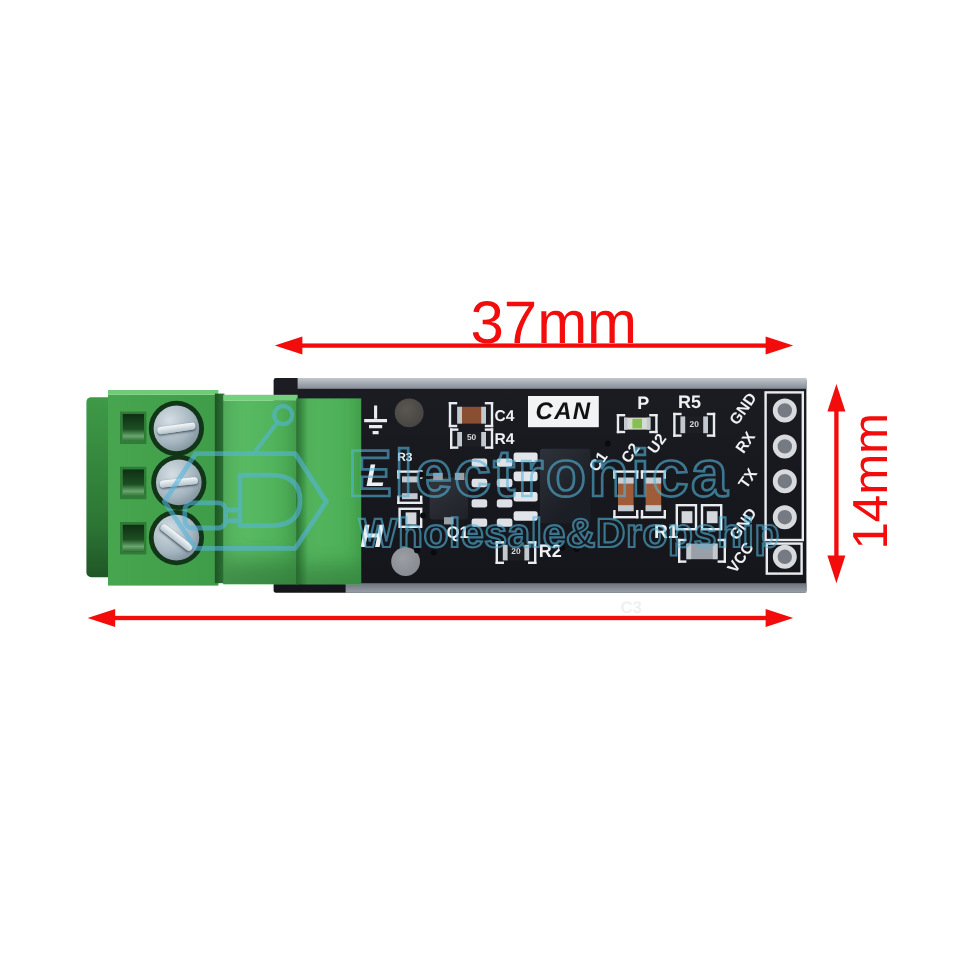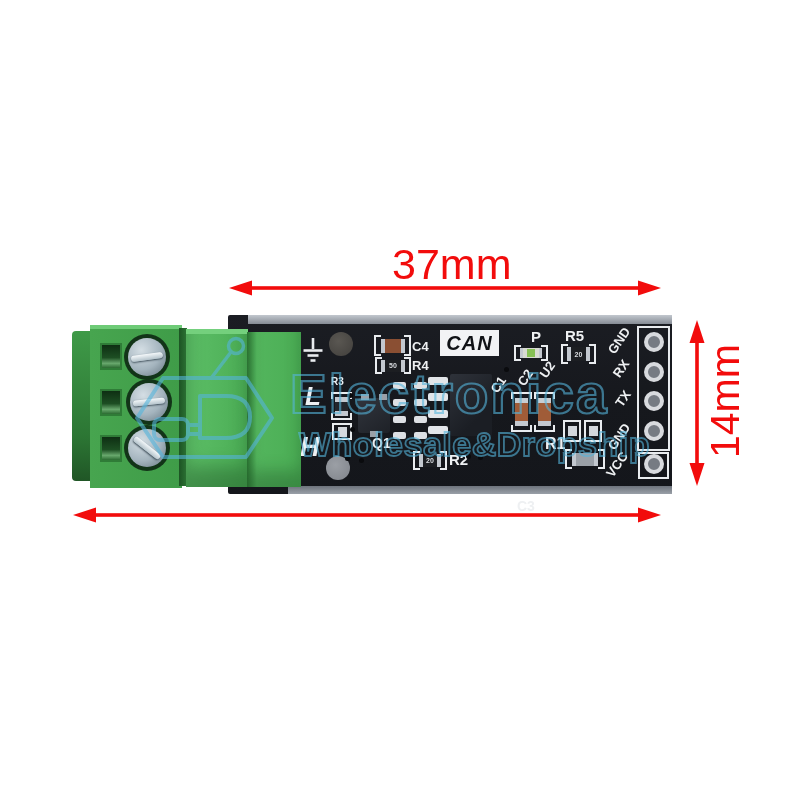--- a/index.html
+++ b/index.html
@@ -253,16 +253,16 @@
 
       <rect x="92" y="513.2" width="550" height="3.6"></rect>
       <polygon points="73,515 96,507.5 96,522.5"></polygon>
       <polygon points="661,515 638,507.5 638,522.5"></polygon>
 
       <rect x="695.2" y="338" width="3.6" height="130"></rect>
       <polygon points="697,320 689.5,343 704.5,343"></polygon>
       <polygon points="697,486 689.5,463 704.5,463"></polygon>
     </g>
   </svg>
-  <div class="dim-label" style="left:392px;top:240px;font-size:43px;">37mm</div>
+  <div class="dim-label" style="left:392px;top:240px;font-size:50px;">37mm</div>
   <div class="dim-label" style="left:669px;top:381px;width:110px;height:44px;text-align:center;font-size:41px;transform:rotate(-90deg);">14mm</div>
 
 </div>
 
 </body></html>

